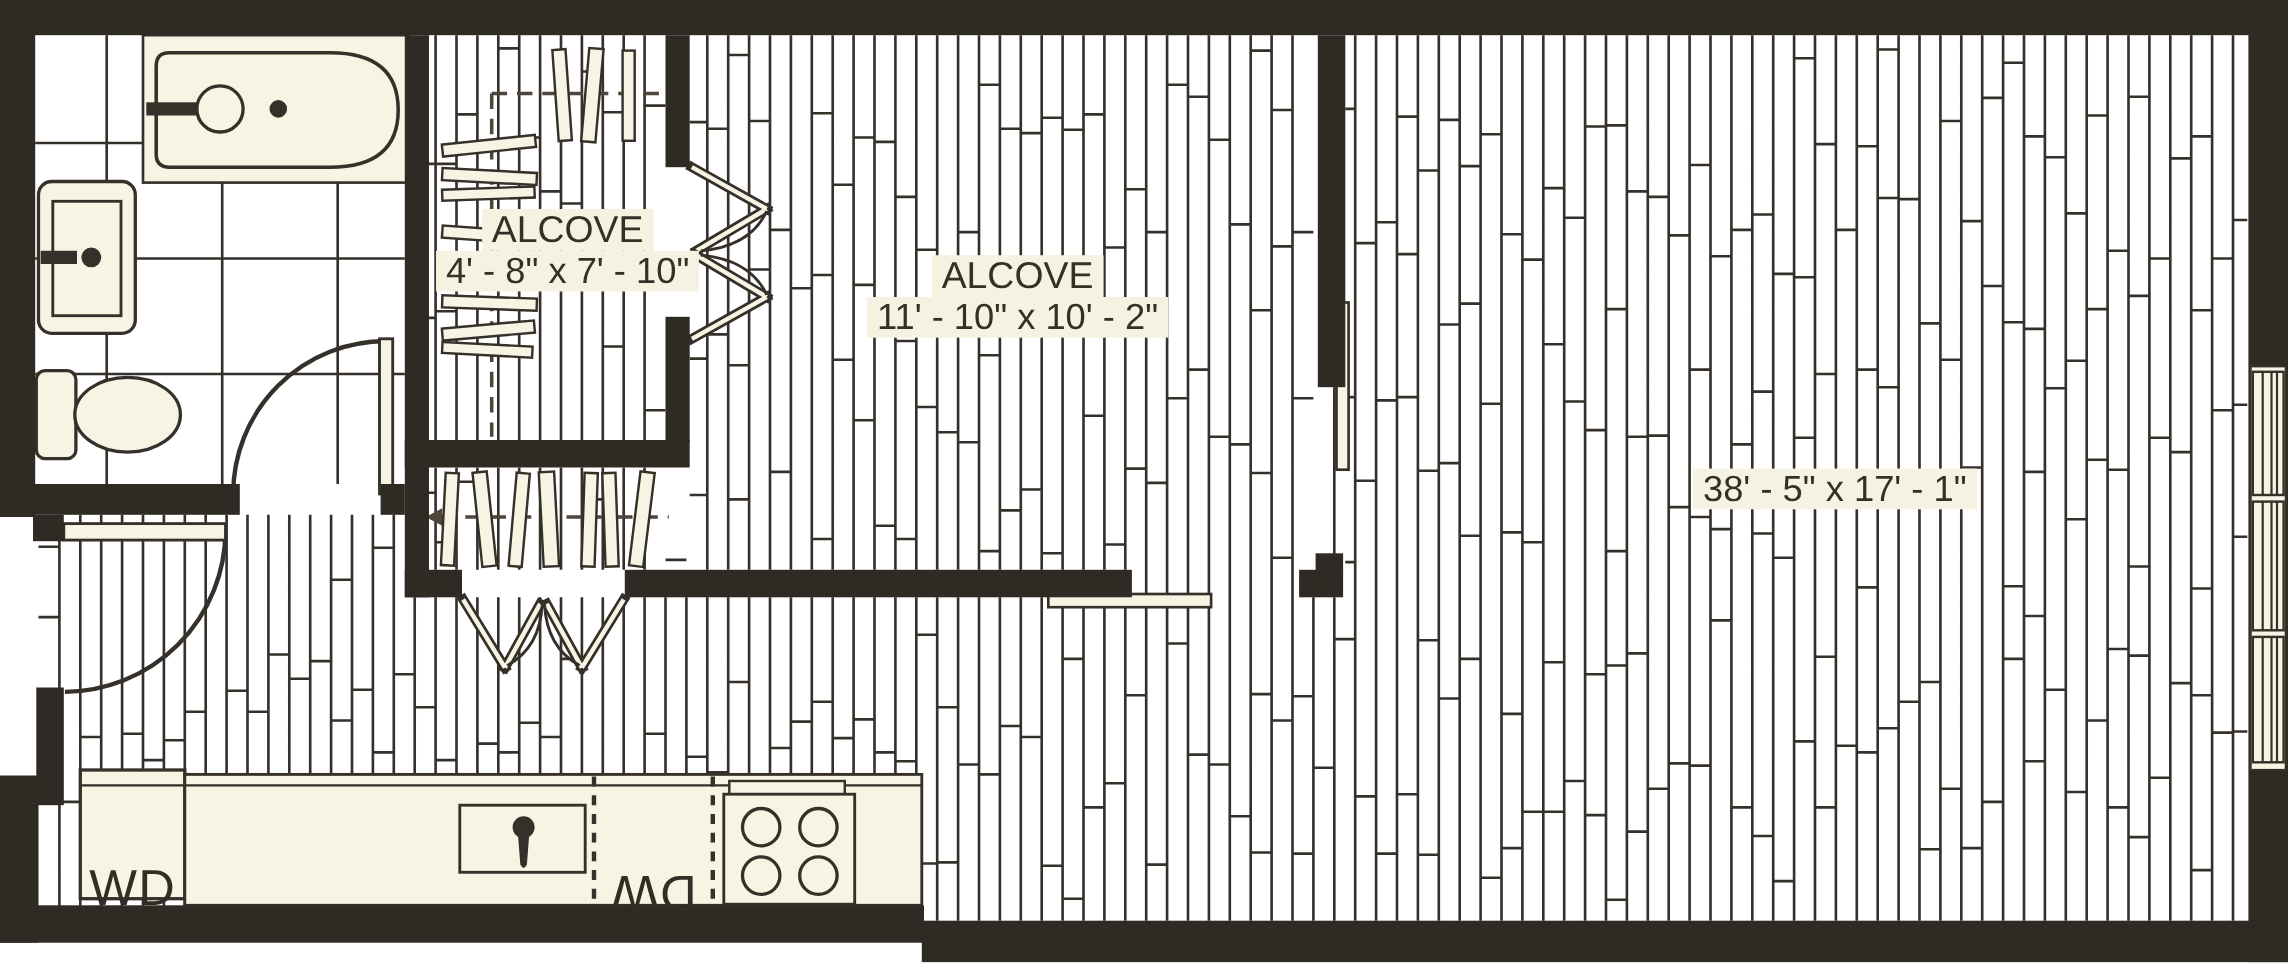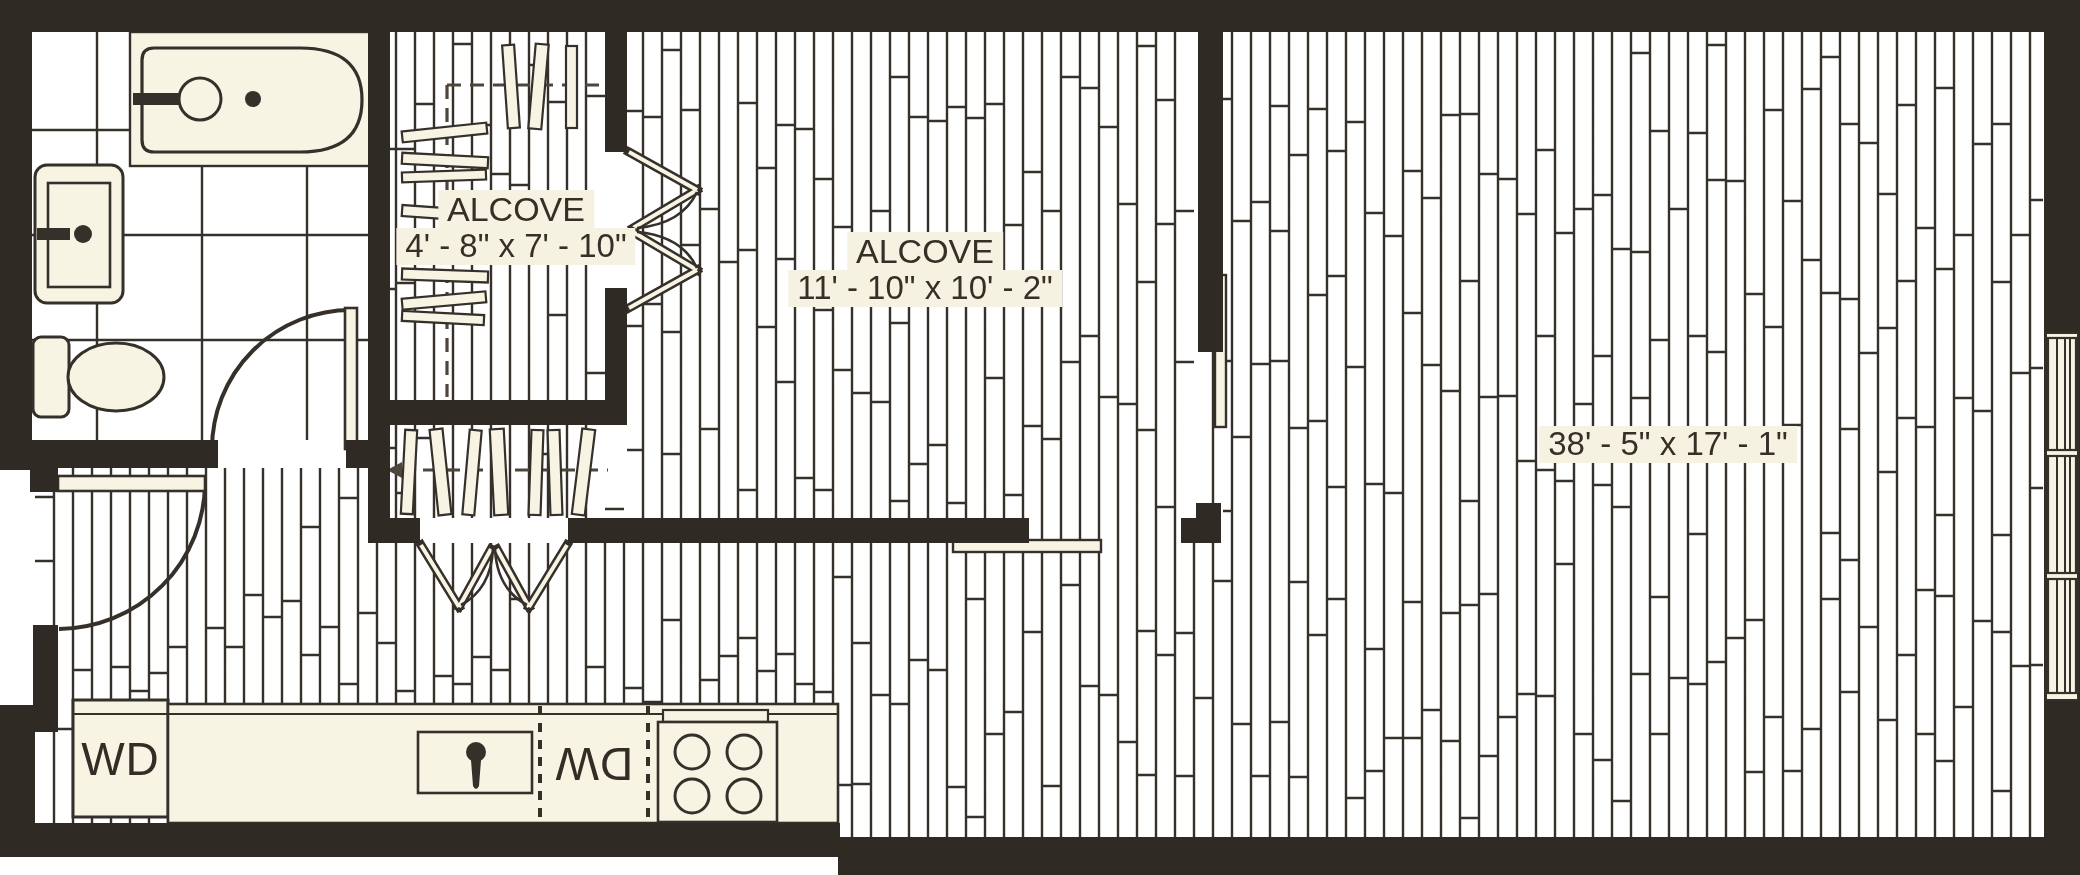--- a/index.html
+++ b/index.html
@@ -4,21 +4,21 @@
 <style>
   html,body{margin:0;padding:0;background:#ffffff;}
   .plan{position:relative;width:2080px;height:875px;background:#ffffff;overflow:hidden;
         font-family:"Liberation Sans", sans-serif;}
   .plan svg{position:absolute;left:0;top:0;}
   .room-label{position:absolute;transform:translateX(-50%);text-align:center;z-index:20;
               color:#362f28;line-height:1.06;white-space:nowrap;}
   .room-label .ln{display:inline-block;background:#f6f2e1;padding:1px 9px;font-size:34px;}
   .room-label .ln.dims{font-size:33px;}
   .appliance-label{position:absolute;display:flex;align-items:center;justify-content:center;
-                   color:#332d26;font-size:46px;z-index:20;letter-spacing:1px;}
+                   color:#332d26;font-size:46px;z-index:20;letter-spacing:1px;margin-top:48px;}
   .appliance-label.flipped{transform:rotate(180deg);}
 </style>
 </head>
 <body>
 
 <div class="plan">
   <svg id="plan-svg" width="2080" height="875" viewBox="0 0 2080 875">
     <g id="g-floor">
         <path d="M396 32V400M415 32V400M434 32V400M453 32V400M472 32V400M491 32V400M510 32V400M529 32V400M548 32V400M567 32V400M586 32V400M390 149H396M390 289H396M396 149H415M396 283H415M415 104H434M415 272H434M434 238H453M453 44H472M453 260H472M472 125H491M491 174H510M510 185H529M529 65H548M529 214H548M548 102H567M548 315H567M567 253H586M586 96H605M586 373H605M396 425V518M415 425V518M434 425V518M453 425V518M472 425V518M491 425V518M510 425V518M529 425V518M548 425V518M567 425V518M586 425V518M390 448H396M396 493H415M415 438H434M434 470H453M529 454H548M605 509H624M643 32V518M662 32V518M681 32V518M700 32V518M719 32V518M738 32V518M757 32V518M776 32V518M795 32V518M814 32V518M833 32V518M852 32V518M871 32V518M890 32V518M909 32V518M928 32V518M947 32V518M966 32V518M985 32V518M1004 32V518M1023 32V518M1042 32V518M1061 32V518M1080 32V518M1099 32V518M1118 32V518M1137 32V518M1156 32V518M1175 32V518M627 111H643M627 326H643M627 450H643M643 117H662M643 304H662M662 50H681M662 332H681M662 454H681M681 110H700M681 245H700M700 209H719M700 429H719M719 262H738M738 103H757M738 250H757M738 490H757M757 168H776M757 327H776M776 125H795M776 259H795M776 382H795M795 129H814M795 274H814M795 478H814M814 179H833M814 310H833M814 490H833M833 227H852M833 370H852M852 258H871M852 393H871M871 211H890M871 402H890M890 77H909M890 323H909M890 501H909M909 117H928M909 283H928M909 464H928M928 121H947M928 273H947M928 445H947M947 107H966M947 291H966M947 503H966M966 118H985M966 258H985M985 104H1004M985 378H1004M1004 225H1023M1004 495H1023M1023 172H1042M1023 426H1042M1042 211H1061M1042 439H1061M1061 77H1080M1061 362H1080M1080 88H1099M1080 336H1099M1099 127H1118M1099 397H1118M1118 204H1137M1118 404H1137M1137 46H1156M1137 282H1156M1137 430H1156M1156 100H1175M1156 224H1175M1156 507H1175M1175 211H1194M1175 362H1194M1213 352V518M1232 32V543M1251 32V543M1270 32V543M1289 32V543M1308 32V543M1327 32V543M1346 32V543M1365 32V543M1384 32V543M1403 32V543M1422 32V543M1441 32V543M1460 32V543M1479 32V543M1498 32V543M1517 32V543M1536 32V543M1555 32V543M1574 32V543M1593 32V543M1612 32V543M1631 32V543M1650 32V543M1669 32V543M1688 32V543M1707 32V543M1726 32V543M1745 32V543M1764 32V543M1783 32V543M1802 32V543M1821 32V543M1840 32V543M1859 32V543M1878 32V543M1897 32V543M1916 32V543M1935 32V543M1954 32V543M1973 32V543M1992 32V543M2011 32V543M2030 32V543M1223 99H1232M1223 361H1232M1223 511H1232M1232 221H1251M1232 437H1251M1251 202H1270M1251 364H1270M1270 106H1289M1270 231H1289M1270 361H1289M1289 155H1308M1289 428H1308M1308 109H1327M1308 295H1327M1308 421H1327M1327 151H1346M1327 276H1346M1327 487H1346M1346 122H1365M1346 367H1365M1365 213H1384M1365 484H1384M1384 236H1403M1384 493H1403M1403 171H1422M1403 313H1422M1422 198H1441M1422 365H1441M1441 115H1460M1441 391H1460M1460 114H1479M1460 281H1479M1460 501H1479M1479 174H1498M1479 397H1498M1498 179H1517M1498 396H1517M1517 214H1536M1517 461H1536M1536 150H1555M1536 336H1555M1536 470H1555M1555 233H1574M1555 481H1574M1574 209H1593M1574 404H1593M1593 195H1612M1593 356H1612M1593 485H1612M1612 249H1631M1612 507H1631M1631 53H1650M1631 252H1650M1631 398H1650M1650 131H1669M1650 340H1669M1669 209H1688M1669 441H1688M1688 133H1707M1688 336H1707M1688 534H1707M1707 45H1726M1707 180H1726M1707 352H1726M1726 181H1745M1726 450H1745M1745 294H1764M1764 110H1783M1764 327H1783M1783 201H1802M1783 425H1802M1802 89H1821M1802 260H1821M1821 57H1840M1821 293H1840M1821 533H1840M1840 124H1859M1840 299H1859M1840 429H1859M1859 143H1878M1859 353H1878M1878 194H1897M1878 328H1897M1878 472H1897M1897 105H1916M1897 281H1916M1897 418H1916M1916 228H1935M1916 427H1935M1935 88H1954M1935 269H1954M1935 515H1954M1954 235H1973M1954 398H1973M1973 144H1992M1973 411H1992M1992 124H2011M1992 282H2011M1992 535H2011M2011 235H2030M2011 373H2030M2030 200H2043M2030 368H2043M2030 488H2043M54 468V543M73 468V543M92 468V543M111 468V543M130 468V543M149 468V543M168 468V543M187 468V543M206 468V543M225 468V543M244 468V543M263 468V543M282 468V543M301 468V543M320 468V543M339 468V543M358 468V543M35 497H54M73 481H92M301 527H320M339 498H358M1042 518V543M1061 518V543M1080 518V543M1099 518V543M1118 518V543M1137 518V543M1156 518V543M1175 518V543M54 543V837M73 543V837M92 543V837M111 543V837M130 543V837M149 543V837M168 543V837M187 543V837M206 543V837M225 543V837M244 543V837M263 543V837M282 543V837M301 543V837M320 543V837M339 543V837M358 543V837M377 543V837M396 543V837M415 543V837M434 543V837M453 543V837M472 543V837M491 543V837M510 543V837M529 543V837M548 543V837M567 543V837M586 543V837M605 543V837M624 543V837M643 543V837M662 543V837M681 543V837M700 543V837M719 543V837M738 543V837M757 543V837M776 543V837M795 543V837M814 543V837M833 543V837M852 543V837M871 543V837M890 543V837M909 543V837M928 543V837M947 543V837M966 543V837M985 543V837M1004 543V837M1023 543V837M1042 543V837M1061 543V837M1080 543V837M1099 543V837M1118 543V837M1137 543V837M1156 543V837M1175 543V837M1194 543V837M1213 543V837M1232 543V837M1251 543V837M1270 543V837M1289 543V837M1308 543V837M1327 543V837M1346 543V837M1365 543V837M1384 543V837M1403 543V837M1422 543V837M1441 543V837M1460 543V837M1479 543V837M1498 543V837M1517 543V837M1536 543V837M1555 543V837M1574 543V837M1593 543V837M1612 543V837M1631 543V837M1650 543V837M1669 543V837M1688 543V837M1707 543V837M1726 543V837M1745 543V837M1764 543V837M1783 543V837M1802 543V837M1821 543V837M1840 543V837M1859 543V837M1878 543V837M1897 543V837M1916 543V837M1935 543V837M1954 543V837M1973 543V837M1992 543V837M2011 543V837M2030 543V837M35 561H54M35 724H54M54 729H73M73 670H92M92 795H111M111 667H130M130 691H149M149 673H168M168 647H187M187 739H206M206 628H225M206 801H225M225 647H244M225 820H244M244 595H263M244 751H263M263 617H282M282 601H301M301 655H320M320 627H339M320 754H339M339 684H358M358 613H377M358 794H377M377 643H396M377 788H396M396 691H415M415 759H434M434 676H453M434 812H453M453 684H472M453 818H472M472 657H491M491 670H510M491 815H510M510 599H529M510 801H529M529 746H548M548 758H567M567 781H586M586 667H605M605 732H624M624 688H643M624 809H643M643 702H662M662 620H681M681 720H700M700 680H719M719 656H738M738 638H757M757 671H776M757 807H776M776 654H795M795 684H814M814 692H833M833 577H852M833 785H852M852 643H871M852 784H871M871 695H890M890 704H909M909 660H928M928 670H947M947 787H966M966 599H985M966 817H985M985 734H1004M1004 712H1023M1023 632H1042M1042 786H1061M1061 585H1080M1080 686H1099M1099 695H1118M1118 742H1137M1137 631H1156M1137 775H1156M1156 655H1175M1175 633H1194M1175 776H1194M1194 698H1213M1213 581H1232M1232 724H1251M1251 776H1270M1270 722H1289M1289 582H1308M1289 777H1308M1308 635H1327M1327 599H1346M1346 798H1365M1365 649H1384M1365 771H1384M1384 738H1403M1403 602H1422M1403 738H1422M1422 710H1441M1441 613H1460M1441 741H1460M1460 605H1479M1460 818H1479M1479 594H1498M1479 756H1498M1498 717H1517M1517 694H1536M1536 696H1555M1555 564H1574M1574 734H1593M1593 760H1612M1612 801H1631M1631 674H1650M1650 597H1669M1650 734H1669M1669 678H1688M1688 684H1707M1707 662H1726M1726 638H1745M1745 620H1764M1745 772H1764M1764 717H1783M1783 771H1802M1802 729H1821M1821 599H1840M1840 560H1859M1840 692H1859M1859 627H1878M1878 720H1897M1897 655H1916M1916 590H1935M1916 734H1935M1935 596H1954M1935 761H1954M1954 707H1973M1973 621H1992M1992 632H2011M1992 791H2011M2011 666H2030M2030 665H2043" stroke="#35302a" stroke-width="2.4" fill="none"></path>
       </g>

